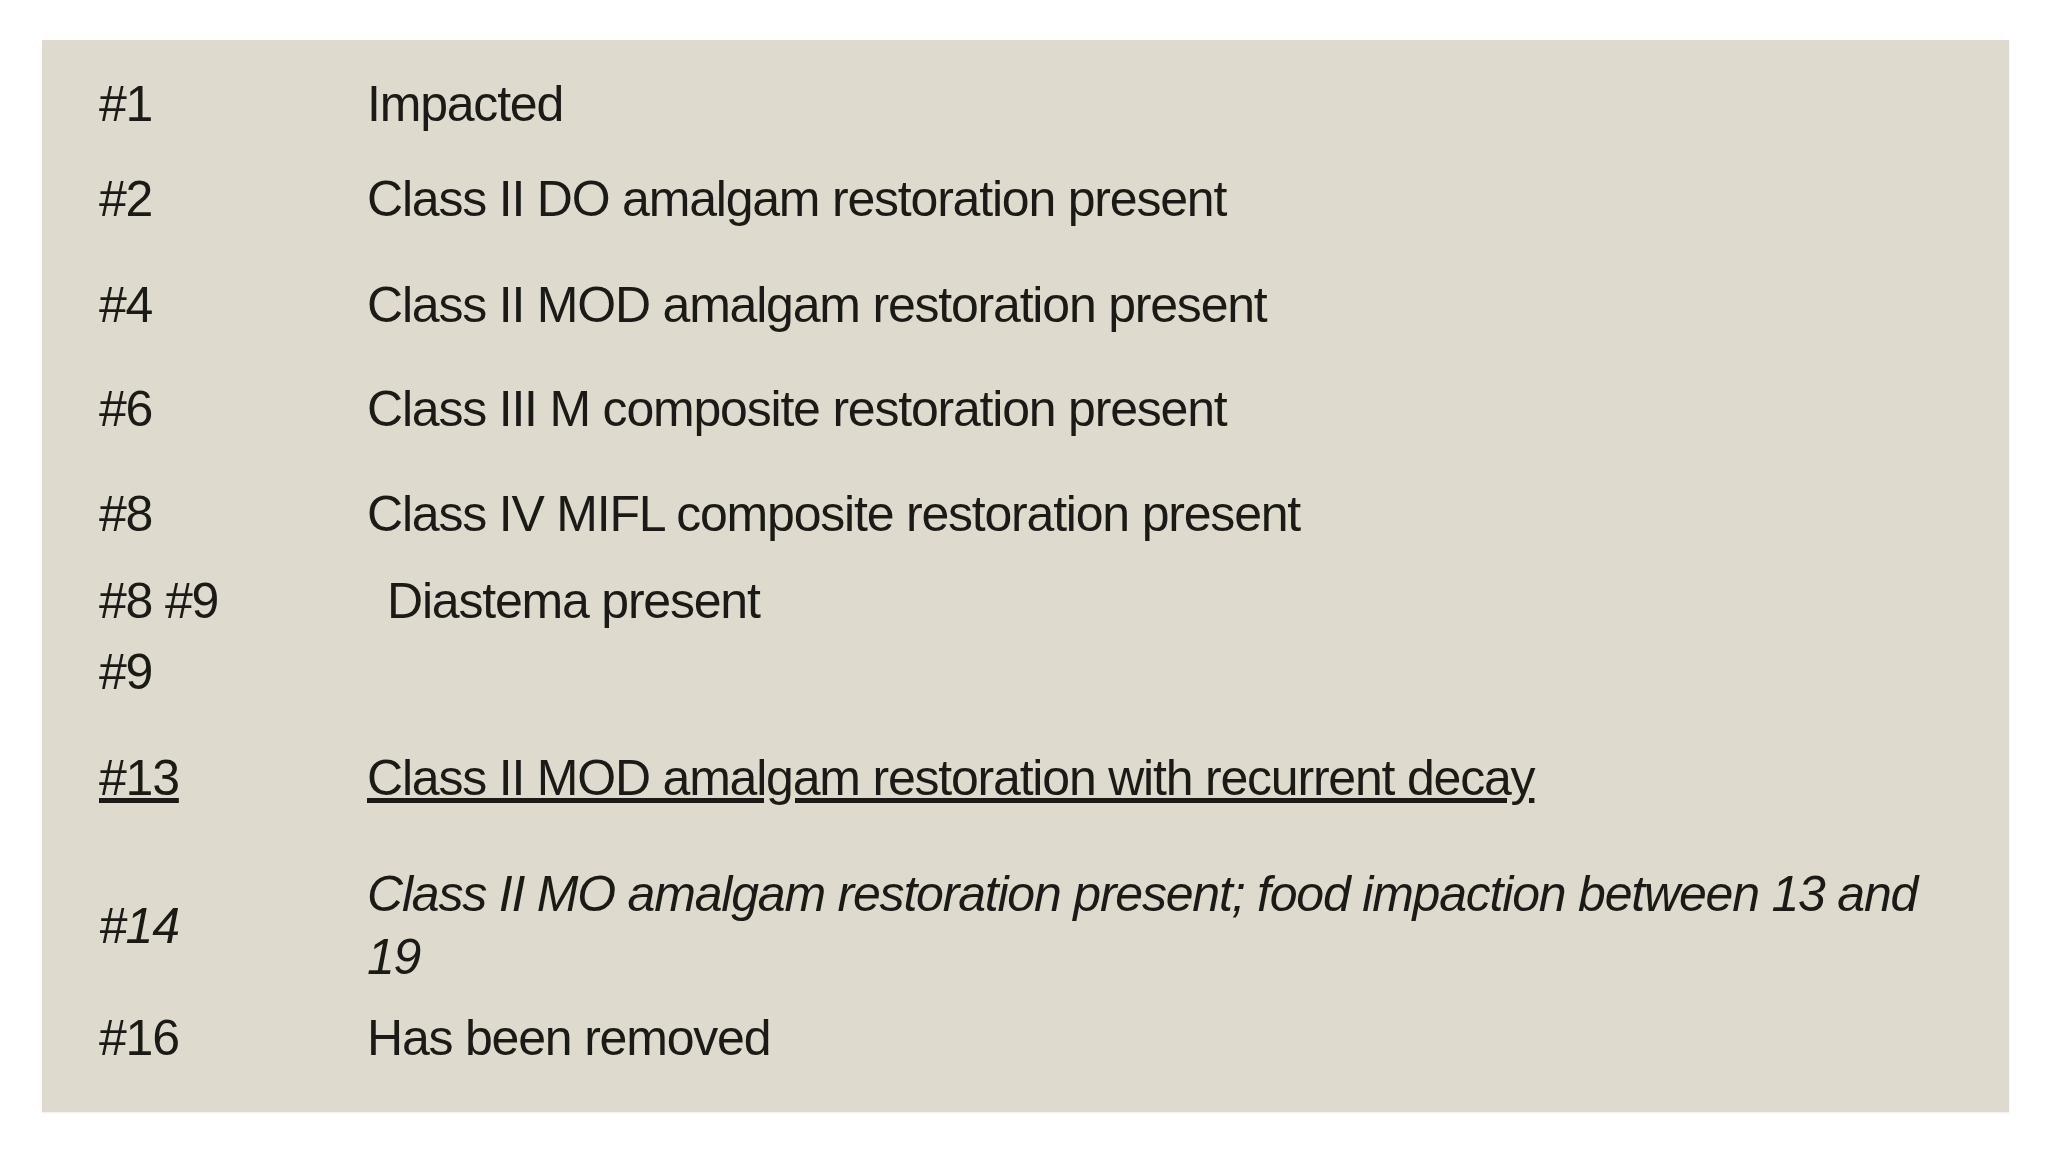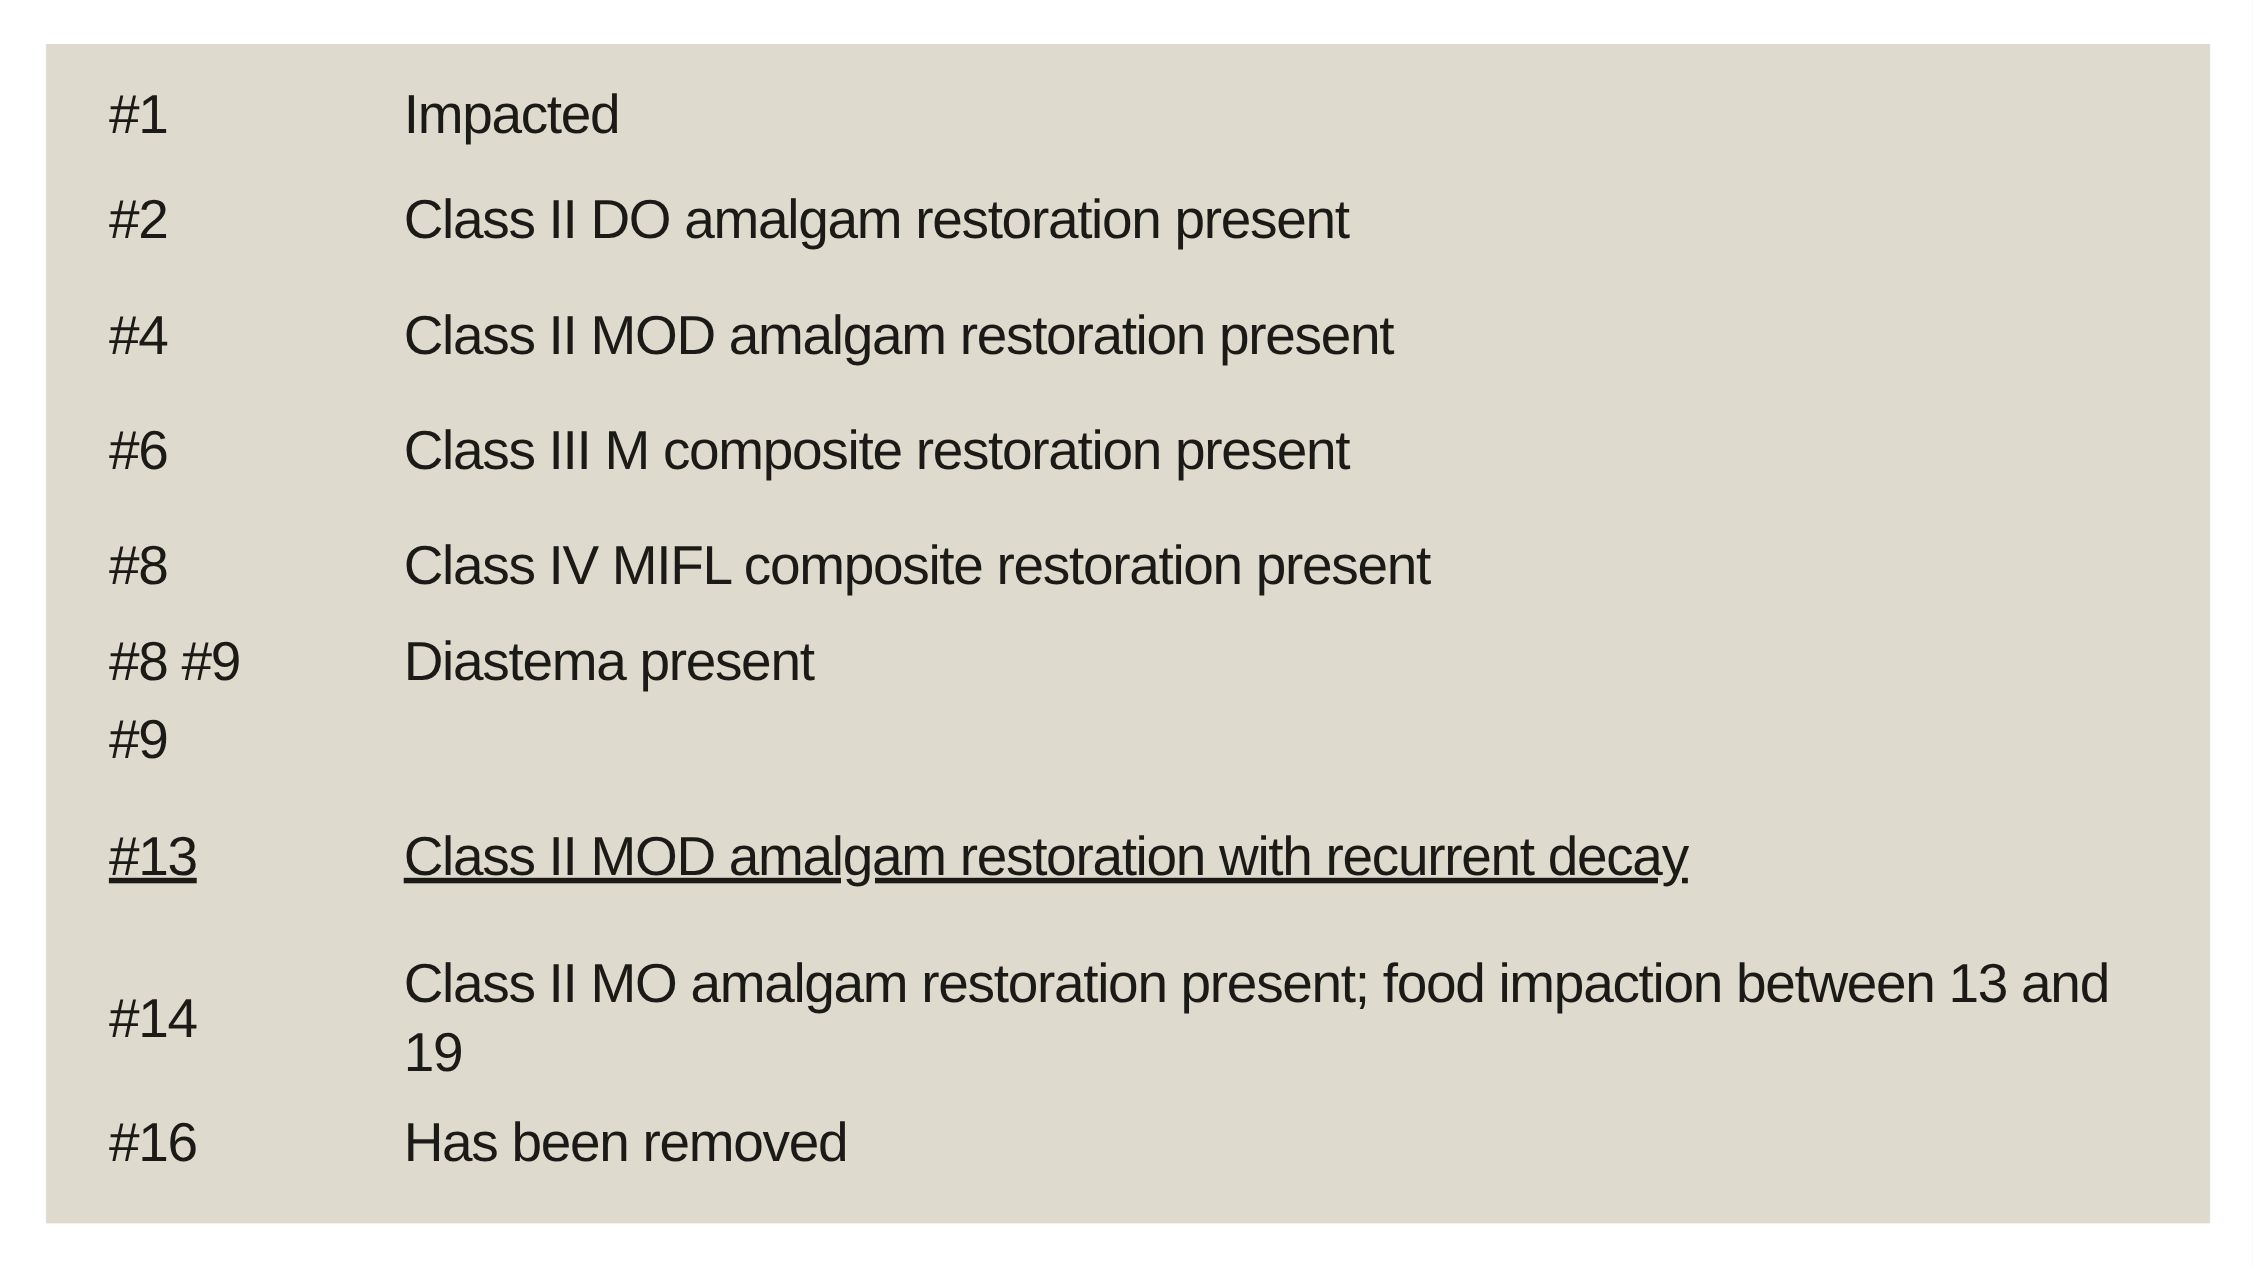--- a/index.html
+++ b/index.html
@@ -40,24 +40,24 @@
   }
   .desc {
     width: 1600px;
     flex: 0 0 1600px;
   }
   
   .r2  { margin-top: 32px; }
   .r3  { margin-top: 43px; }
   .r4  { margin-top: 41px; }
   .r5  { margin-top: 42px; }
-  .r6  { margin-top: 24px; }
+  .r6  { margin-top: 24px; gap: 20px; }
   .r7  { margin-top: 8px;  }
   .r8  { margin-top: 43px; text-decoration: underline; }
-  .r9  { margin-top: 53px; }
+  .r9  { margin-top: 53px; font-style: italic; }
   .r10 { margin-top: 18px; align-items: flex-end; }
 </style>
 </head>
 <body>
 
 <div class="panel">
 
   <div class="row r1">
     <div class="tooth">#1</div>
     <div class="desc">Impacted</div>

